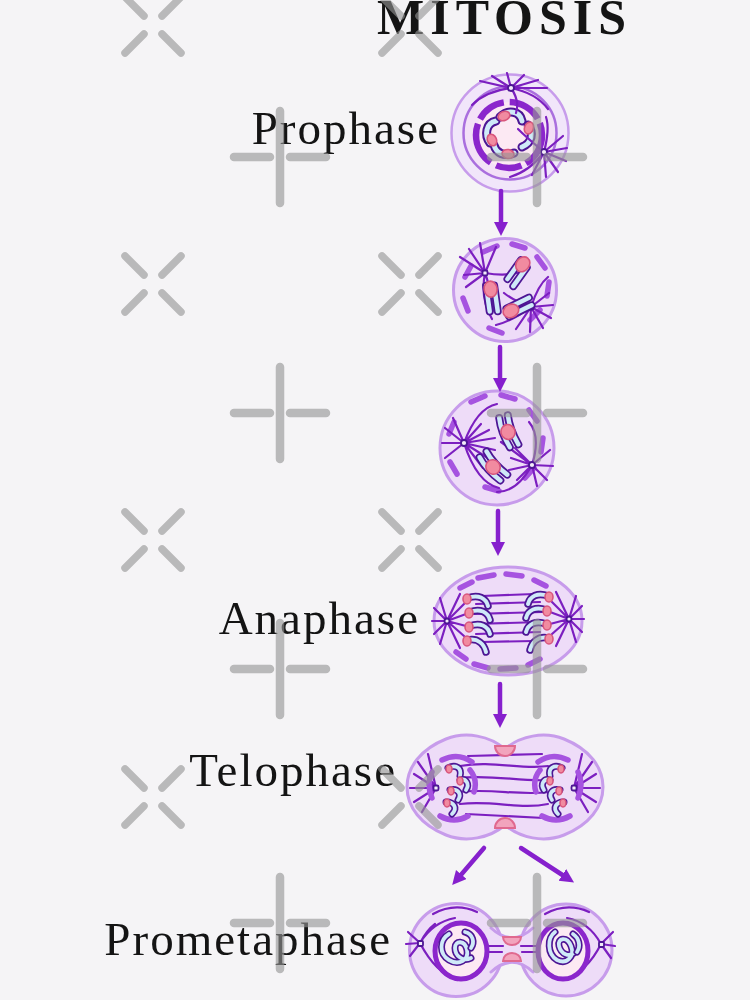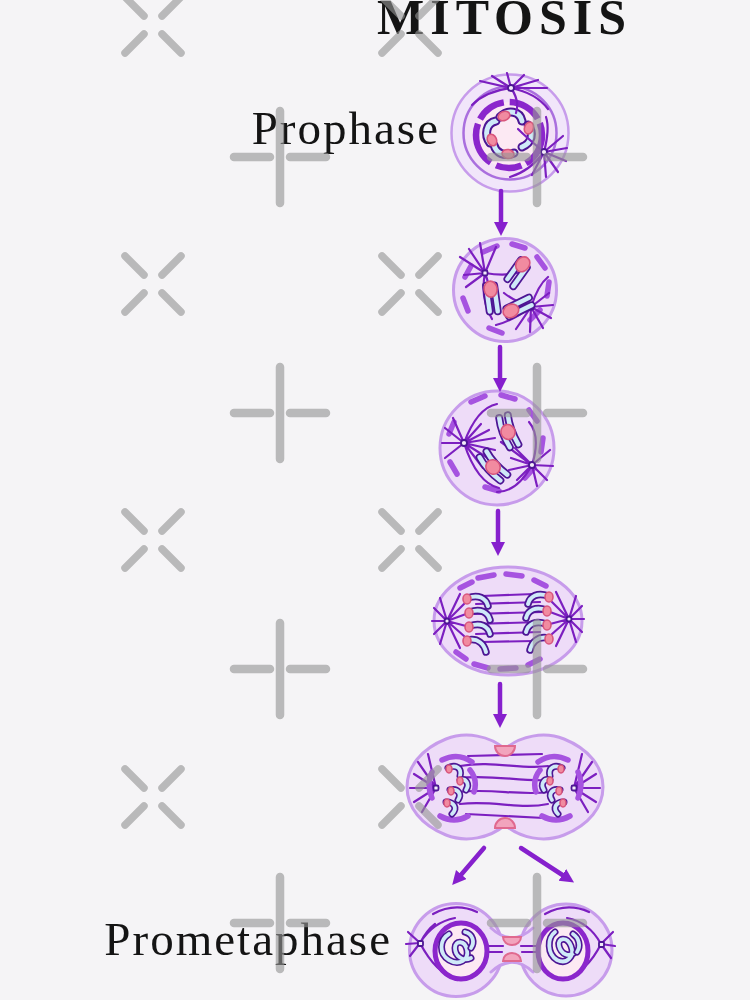--- a/index.html
+++ b/index.html
@@ -37,20 +37,22 @@
   .wmx{stroke-width:7.5;}
 </style>
 </head>
 <body>
 
 <div class="canvas">
 
   <div class="title">MITOSIS</div>
 
   <div class="stage-label lbl-prophase">Prophase</div>
+  <div class="stage-label lbl-anaphase">Anaphase</div>
+  <div class="stage-label lbl-telophase">Telophase</div>
   <div class="stage-label lbl-cytokinesis">Prometaphase</div>
 
   <svg class="art" width="750" height="1000" viewBox="0 0 750 1000">
     <defs>
       <marker id="ah" markerUnits="userSpaceOnUse" markerWidth="16" markerHeight="16" refX="2" refY="7" orient="auto">
         <path d="M0,0 L14,7 L0,14 Z" style="fill:var(--arrow)"></path>
       </marker>
     </defs>
 
     <g transform="translate(450,73)">

